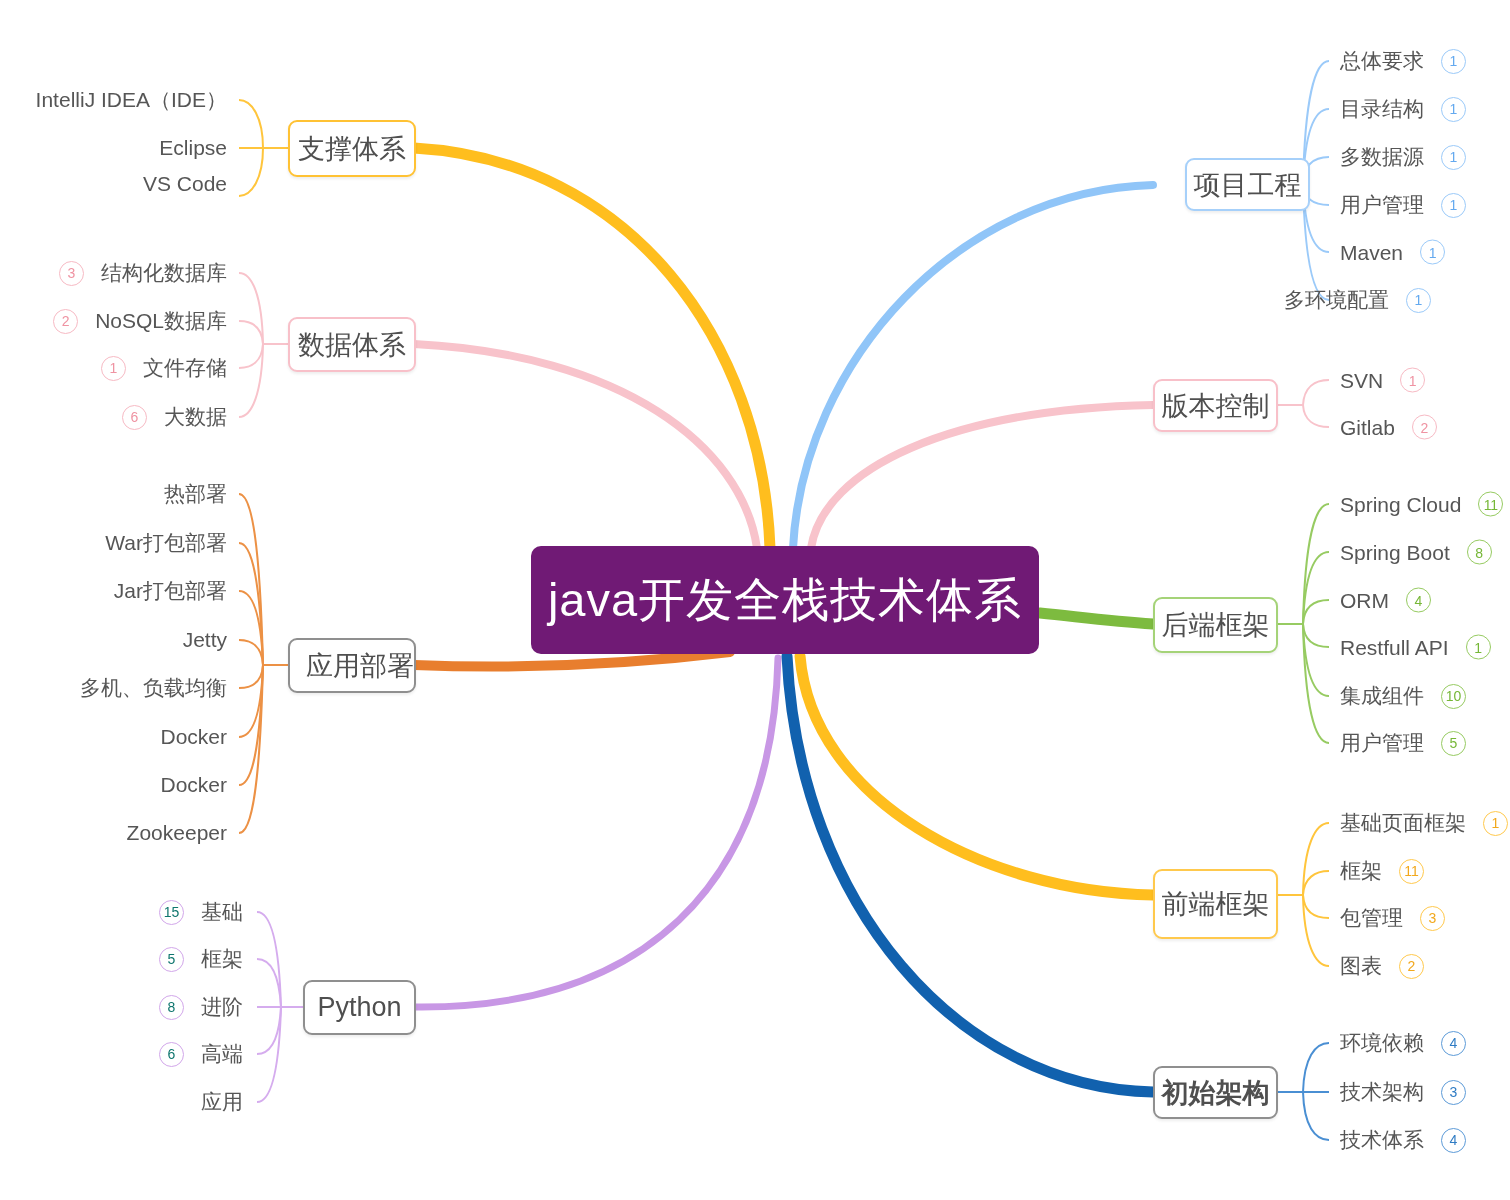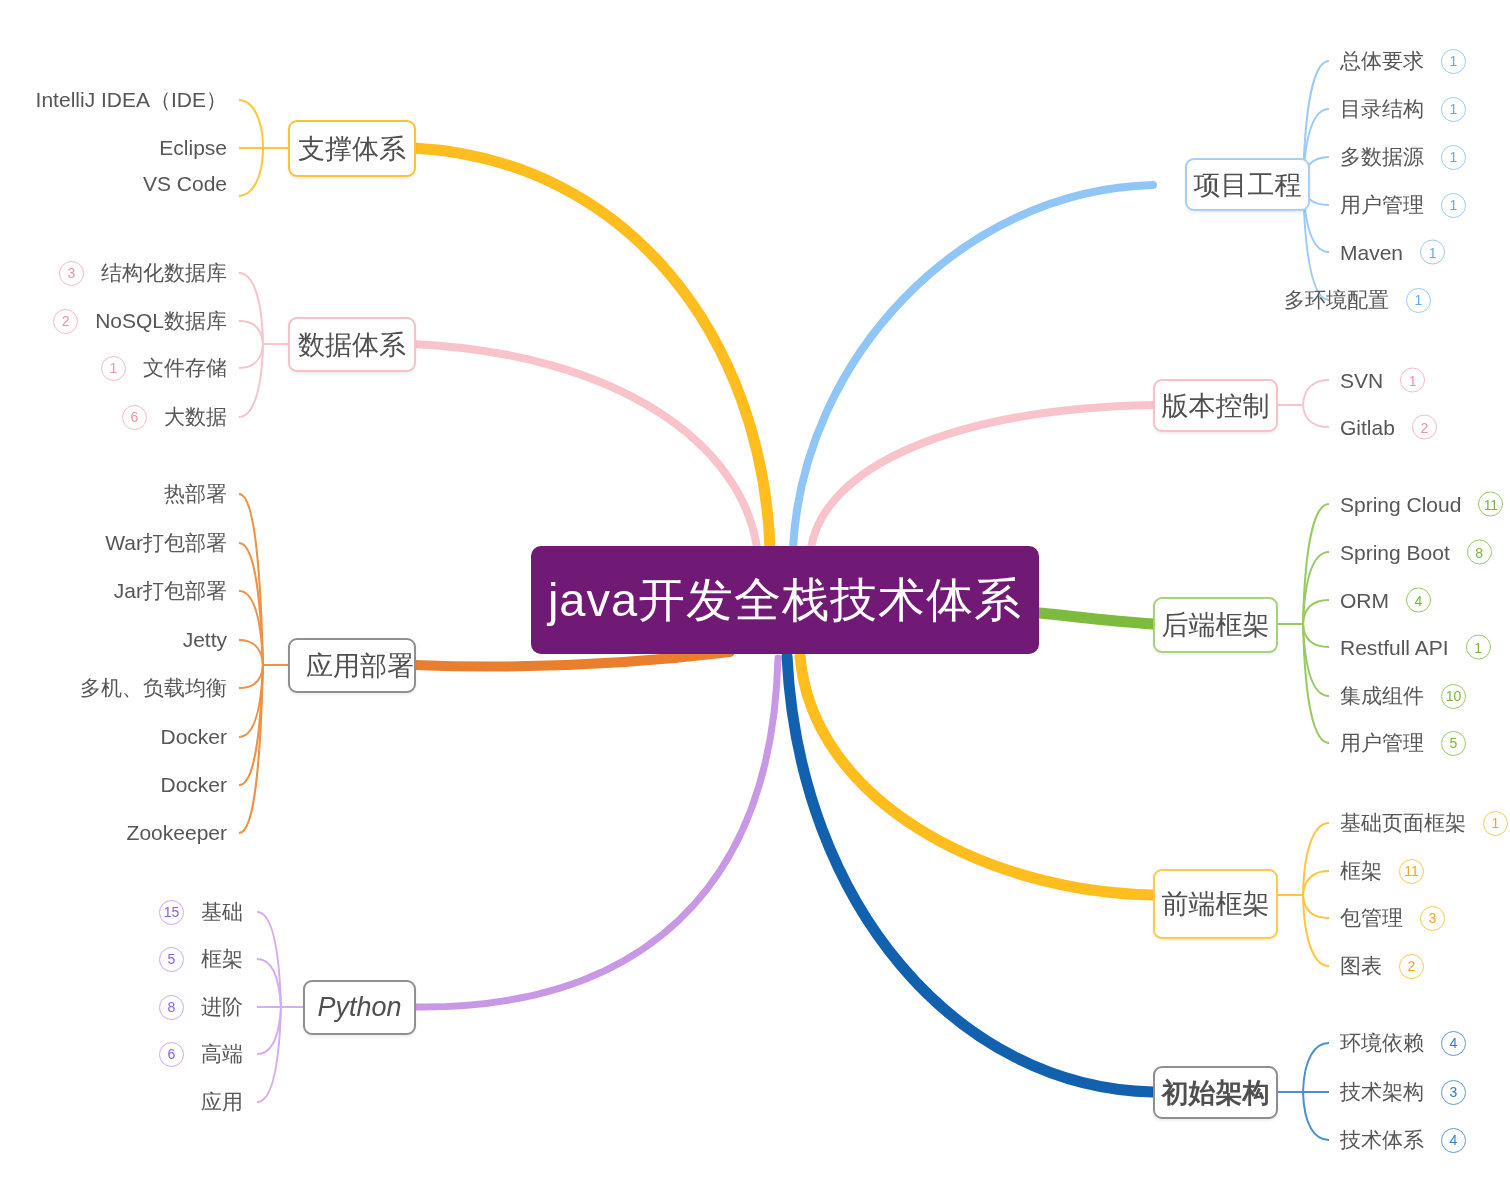--- a/index.html
+++ b/index.html
@@ -16,39 +16,39 @@
   }
   .branch-box{
     position:absolute;background:#ffffff;border:2.5px solid #999;border-radius:9px;
     display:flex;align-items:center;justify-content:center;
     font-size:27px;color:#4f4f4f;z-index:3;white-space:nowrap;
     box-shadow:0 2px 3px rgba(0,0,0,0.07);box-sizing:border-box;
   }
   .box-support{left:288px;top:120px;width:128px;height:57px;border-color:#FFC234;}
   .box-data{left:288px;top:317px;width:128px;height:55px;border-color:#F8C0C9;}
   .box-deploy{left:288px;top:638px;width:128px;height:55px;border-color:#8F8F8F;padding-left:16px;}
-  .box-python{left:303px;top:980px;width:113px;height:55px;border-color:#8F8F8F;font-style:italic;}
+  .box-python{left:303px;top:980px;width:113px;height:55px;border-color:#8F8F8F;}
   .box-project{left:1153px;top:158px;width:125px;height:53px;border-color:#A6D0FA;margin-left:32px;}
   .box-version{left:1153px;top:379px;width:125px;height:53px;border-color:#F8C0C9;}
   .box-backend{left:1153px;top:597px;width:125px;height:56px;border-color:#A5D378;}
   .box-frontend{left:1153px;top:869px;width:125px;height:70px;border-color:#FFC94D;}
   .box-initial{left:1153px;top:1066px;width:125px;height:53px;border-color:#8F8F8F;font-weight:bold;}
   .child{
     position:absolute;display:flex;align-items:center;gap:17px;
     font-size:21px;color:#565656;white-space:nowrap;z-index:2;
     transform:translateY(-50%);
   }
   .child .lbl{display:inline-block;}
   .badge{
     min-width:25px;height:25px;border-radius:13px;border:1.6px solid #bbb;
     display:inline-flex;align-items:center;justify-content:center;
     font-size:14px;background:#fff;box-sizing:border-box;padding:0 3px;
   }
   .c-data .badge{border-color:#F7BAC4;color:#EF93A2;}
-  .c-python .badge{border-color:#D2A7EA;color:#8b5cf6;}
+  .c-python .badge{border-color:#D2A7EA;color:#0f766e;}
   .c-project .badge{border-color:#9BCAF9;color:#64A9EF;}
   .c-version .badge{border-color:#F7BAC4;color:#EF93A2;}
   .c-backend .badge{border-color:#97CB62;color:#76B737;}
   .c-frontend .badge{border-color:#FFC94D;color:#F2A81D;}
   .c-initial .badge{border-color:#5D9BD8;color:#2F7CC4;}
 </style>
 </head>
 <body>
 
 <svg class="lines" width="1510" height="1200" viewBox="0 0 1510 1200">

